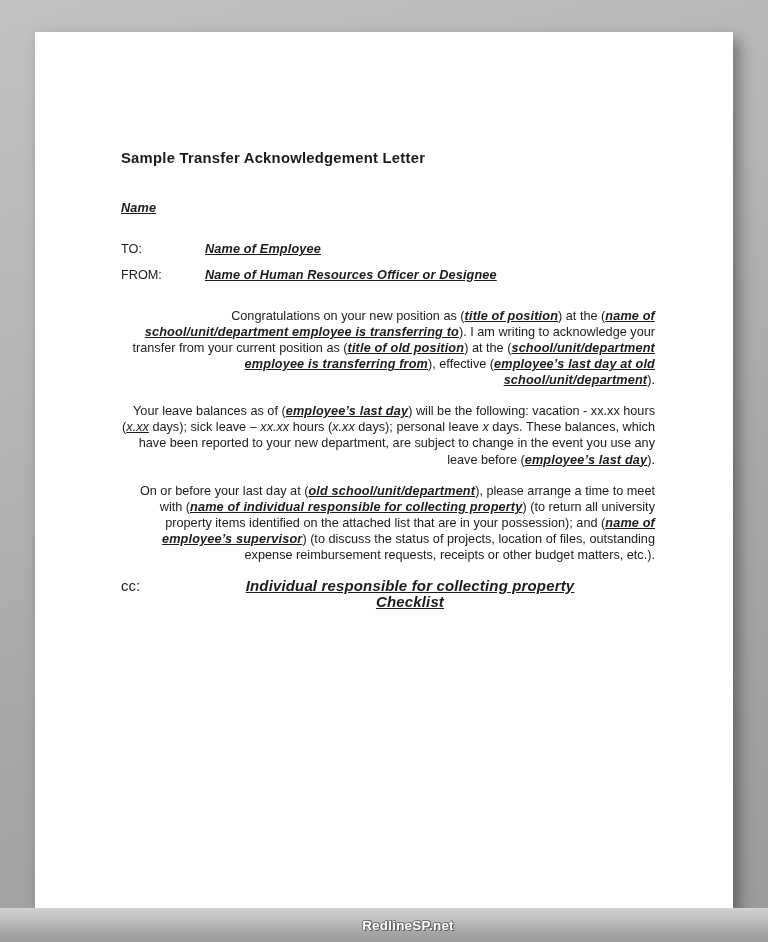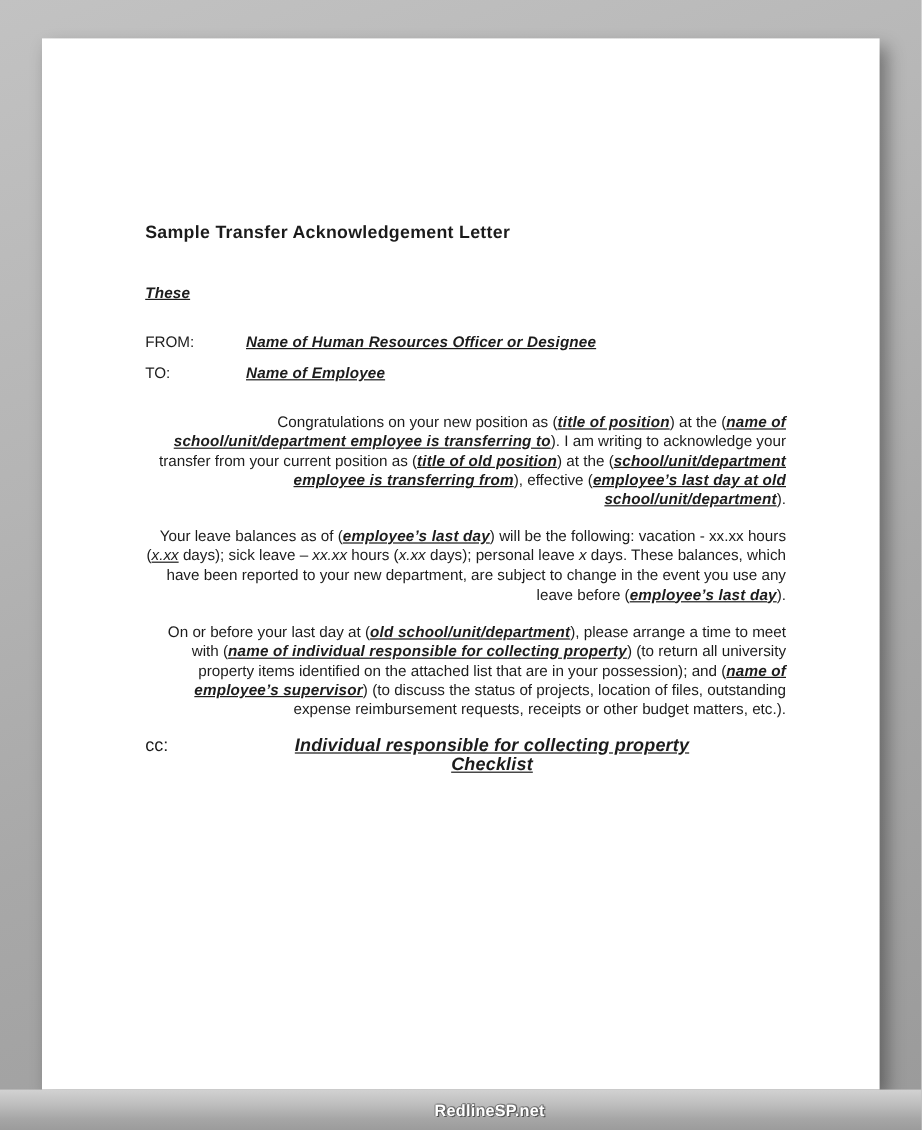--- a/index.html
+++ b/index.html
@@ -25,21 +25,20 @@
     height: 876px;
     background: #ffffff;
     box-shadow: 6px 7px 14px rgba(0,0,0,0.38);
   }
 
   #letter-body {
     position: absolute;
     left: 86px;
     top: 118px;
     width: 534px;
-    margin-top: 36px;
   }
 
   
   .doc-title {
     font-size: 14.8px;
     font-weight: bold;
     color: #1b1b1b;
     letter-spacing: 0.25px;
     margin: 0 0 33px 0;
     line-height: 1.2;
@@ -133,30 +132,30 @@
   }
 </style>
 </head>
 <body>
 
 <div id="page-sheet">
   <div id="letter-body">
 
     <h1 class="doc-title">Sample Transfer Acknowledgement Letter</h1>
 
-    <div class="date-line"><span class="ph">These</span></div>
+    <div class="date-line"><span class="ph">Name</span></div>
 
     <div class="addr-block">
       <div class="addr-row">
+        <span class="addr-label">TO:</span>
+        <span class="addr-value ph">Name of Employee</span>
+      </div>
+      <div class="addr-row">
         <span class="addr-label">FROM:</span>
         <span class="addr-value ph">Name of Human Resources Officer or Designee</span>
-      </div>
-      <div class="addr-row">
-        <span class="addr-label">TO:</span>
-        <span class="addr-value ph">Name of Employee</span>
       </div>
     </div>
 
     <p class="para"><span>Congratulations on your new position as (</span><span class="ph">title of position</span><span>) at the (</span><span class="ph">name of school/unit/department employee is transferring to</span><span>). I am writing to acknowledge your transfer from your current position as (</span><span class="ph">title of old position</span><span>) at the (</span><span class="ph">school/unit/department employee is transferring from</span><span>), effective (</span><span class="ph">employee’s last day at old school/unit/department</span><span>).</span></p>
 
     <p class="para"><span>Your leave balances as of (</span><span class="ph">employee’s last day</span><span>) will be the following: vacation - xx.xx hours (</span><span class="phi">x.xx</span><span> days); sick leave – </span><span class="it">xx.xx</span><span> hours (</span><span class="it">x.xx</span><span> days); personal leave </span><span class="it">x</span><span> days. These balances, which have been reported to your new department, are subject to change in the event you use any leave before (</span><span class="ph">employee’s last day</span><span>).</span></p>
 
     <p class="para"><span>On or before your last day at (</span><span class="ph">old school/unit/department</span><span>), please arrange a time to meet with (</span><span class="ph">name of individual responsible for collecting property</span><span>) (to return all university property items identified on the attached list that are in your possession); and (</span><span class="ph">name of employee’s supervisor</span><span>) (to discuss the status of projects, location of files, outstanding expense reimbursement requests, receipts  or  other  budget matters, etc.).</span></p>
 
 

